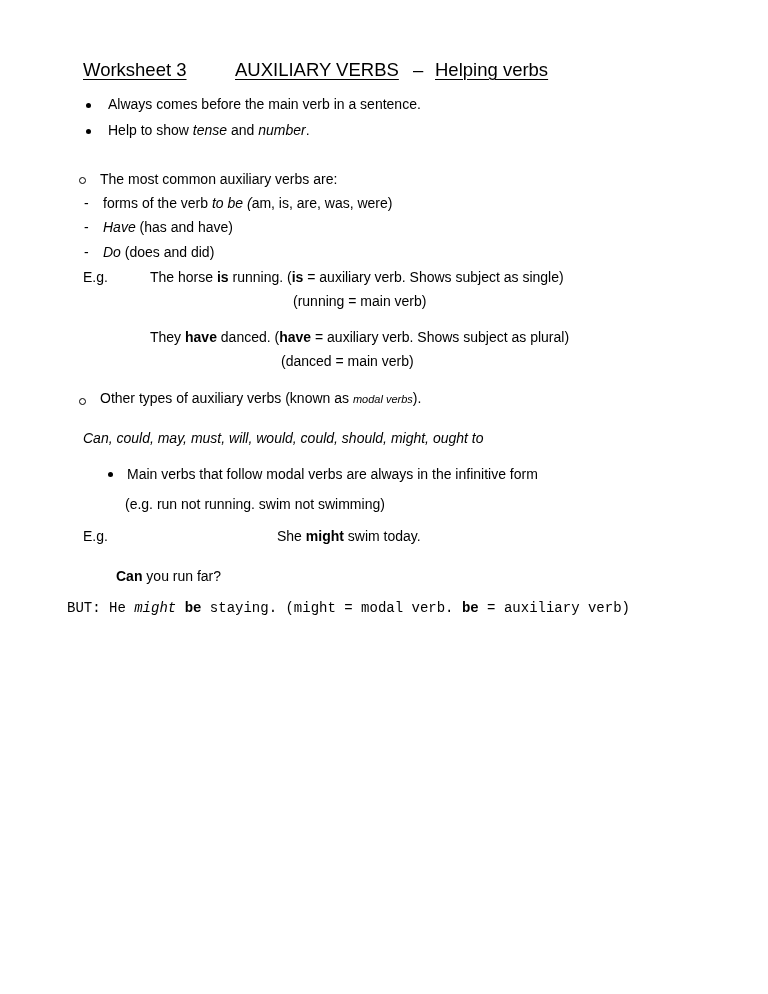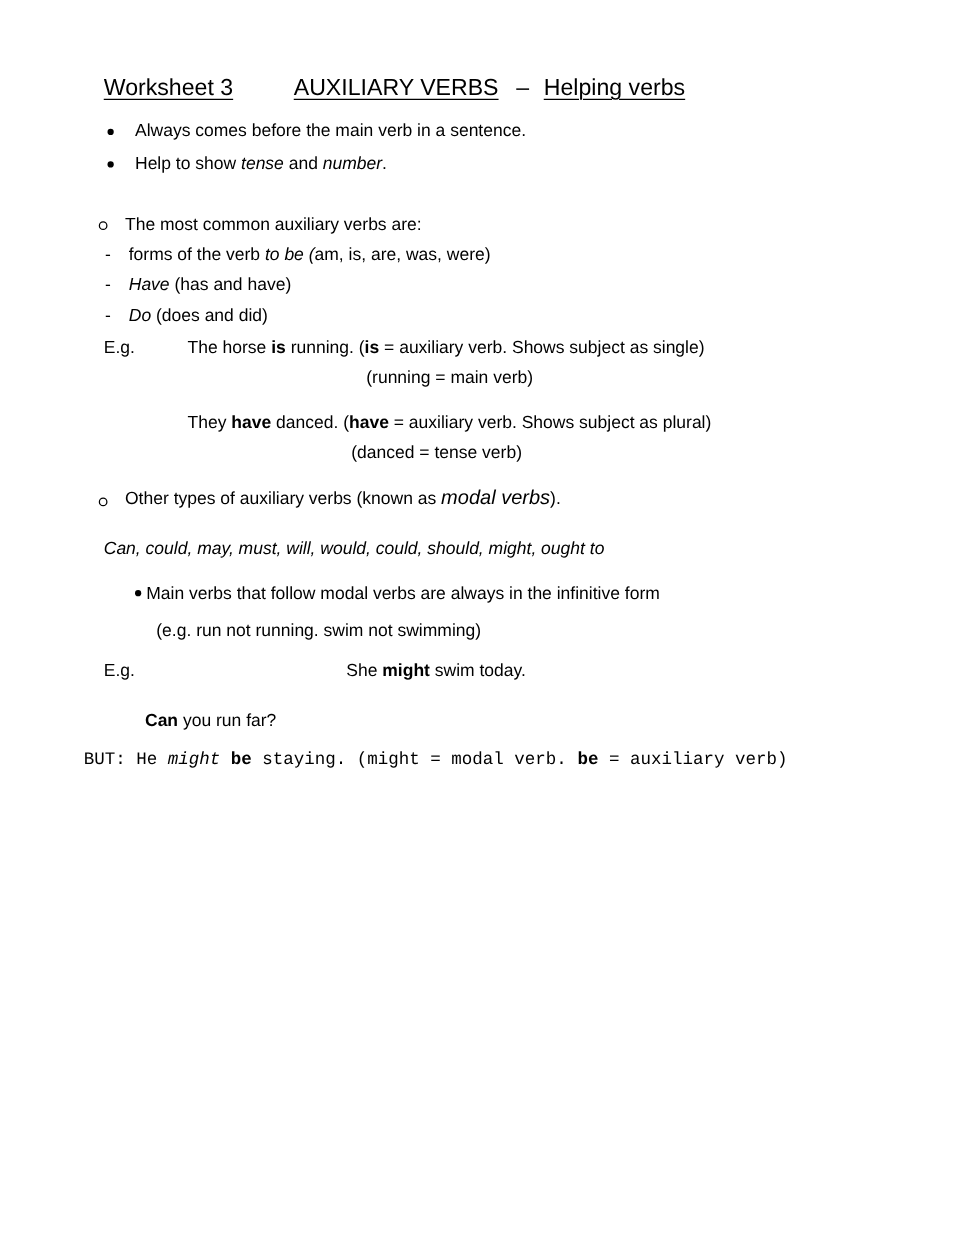--- a/index.html
+++ b/index.html
@@ -35,21 +35,21 @@
       border-radius: 50%;
       border: 1px solid #000;
       box-sizing: content-box;
     }
     .dash {
       position: absolute;
       font-size: 14px;
     }
     i { font-style: italic; }
     b { font-weight: bold; }
-    .big-italic { font-size: 16px; font-style: italic; }
+    .big-italic { font-size: 11px; font-style: italic; }
   </style>
 </head>
 <body>
 
 <div class="abs title u" style="left:83px;">Worksheet 3</div>
 <div class="abs title u" style="left:235px;">AUXILIARY VERBS</div>
 <div class="abs title" style="left:413px;">–</div>
 <div class="abs title u" style="left:435px;">Helping verbs</div>
 
 <span class="bullet-dot" style="left:86px; top:103px;"></span>
@@ -80,31 +80,31 @@
 
 <div class="abs line" style="left:83px; top:269px;">E.g.</div>
 <div class="abs line" style="left:150px; top:269px;">
   <span>The horse </span><b>is</b><span> running.  (</span><b>is</b><span> = auxiliary verb.  Shows subject as single)</span>
 </div>
 <div class="abs line" style="left:293px; top:293px;text-align:center;">(running = main verb)</div>
 
 <div class="abs line" style="left:150px; top:329px;">
   <span>They </span><b>have</b><span> danced.  (</span><b>have</b><span> = auxiliary verb.  Shows subject as plural)</span>
 </div>
-<div class="abs line" style="left:281px; top:353px;">(danced = tense verb)</div>
+<div class="abs line" style="left:281px; top:353px;">(danced = main verb)</div>
 
 <span class="bullet-circle" style="left:79px; top:398px;"></span>
 <div class="abs line" style="left:100px; top:390px;">
   <span>Other types of auxiliary verbs (known as </span><span class="big-italic">modal verbs</span><span>).</span>
 </div>
 
 <div class="abs line" style="left:83px; top:430px; font-style:italic;">Can, could, may, must, will, would, could, should, might, ought to</div>
 
 <span class="bullet-dot" style="left:108px; top:472px;"></span>
-<div class="abs line" style="left:117px; top:466px;">Main verbs that follow modal verbs are always in the infinitive form</div>
+<div class="abs line" style="left:127px; top:466px;">Main verbs that follow modal verbs are always in the infinitive form</div>
 <div class="abs line" style="left:125px; top:496px;">(e.g. run not running.  swim not swimming)</div>
 
 <div class="abs line" style="left:83px; top:528px;">E.g.</div>
 <div class="abs line" style="left:116px; top:528px;margin-top:40px;">
   <b>Can</b><span> you run far?</span>
 </div>
 <div class="abs line" style="left:277px; top:528px;">
   <span>She </span><b>might</b><span> swim today.</span>
 </div>
 

